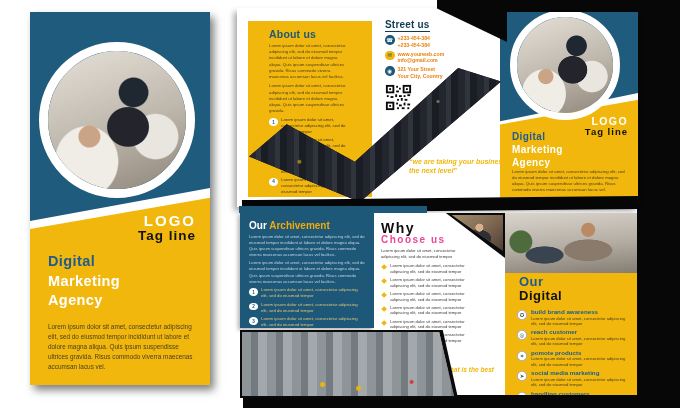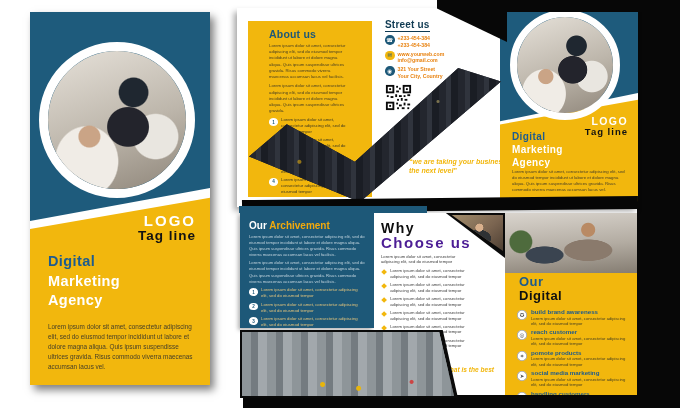--- a/index.html
+++ b/index.html
@@ -118,21 +118,21 @@
   .tri-frame{position:absolute;right:0;top:0;width:68px;height:45px;background:#0a0a0a;
              clip-path:polygon(13% 0,100% 0,100% 100%);}
   .tri-photo{position:absolute;left:7px;top:2px;right:2px;bottom:7px;
              clip-path:polygon(13% 0,100% 0,100% 100%);
              background:
                radial-gradient(circle at 60% 35%, #d9b08c 0 9%, transparent 10%),
                radial-gradient(ellipse at 58% 65%, #2e3134 0 26%, transparent 27%),
                linear-gradient(140deg,#a9936f 0%,#7a6450 60%,#4d3f33 100%);}
   .why-title{margin:2px 0 0 0;line-height:1.02;}
   .why-w1{display:block;font-size:14px;font-weight:800;color:#0d0d0d;letter-spacing:1.5px;}
-  .why-w2{display:block;font-size:15px;font-weight:800;color:#4c1d95;letter-spacing:1.5px;}
+  .why-w2{display:block;font-size:10px;font-weight:800;color:#ec4899;letter-spacing:1.5px;}
   .why-intro{font-size:4.2px;line-height:1.4;color:#3c3c3c;margin:3px 0 3px 0;width:92px;}
   .b-row{display:flex;align-items:flex-start;margin:0 0 2.5px 0;width:102px;}
   .diamond{flex:none;width:4.2px;height:4.2px;background:#f2b70d;transform:rotate(45deg);margin:2px 4px 0 1px;}
   .b-text{font-size:4.2px;line-height:1.35;color:#3c3c3c;margin:0;}
   .quote-bottom{position:absolute;right:5px;bottom:13px;width:95px;font-size:6.6px;line-height:1.25;margin:0;}
 
   .services-panel{left:505px;top:213px;width:132px;height:182px;background:#f2b70d;z-index:2;overflow:hidden;}
   .services-photo{position:absolute;left:0;top:0;right:0;height:60px;
     background:
       radial-gradient(circle at 12% 48%, #4e6b3d 0 9%, transparent 10%),

